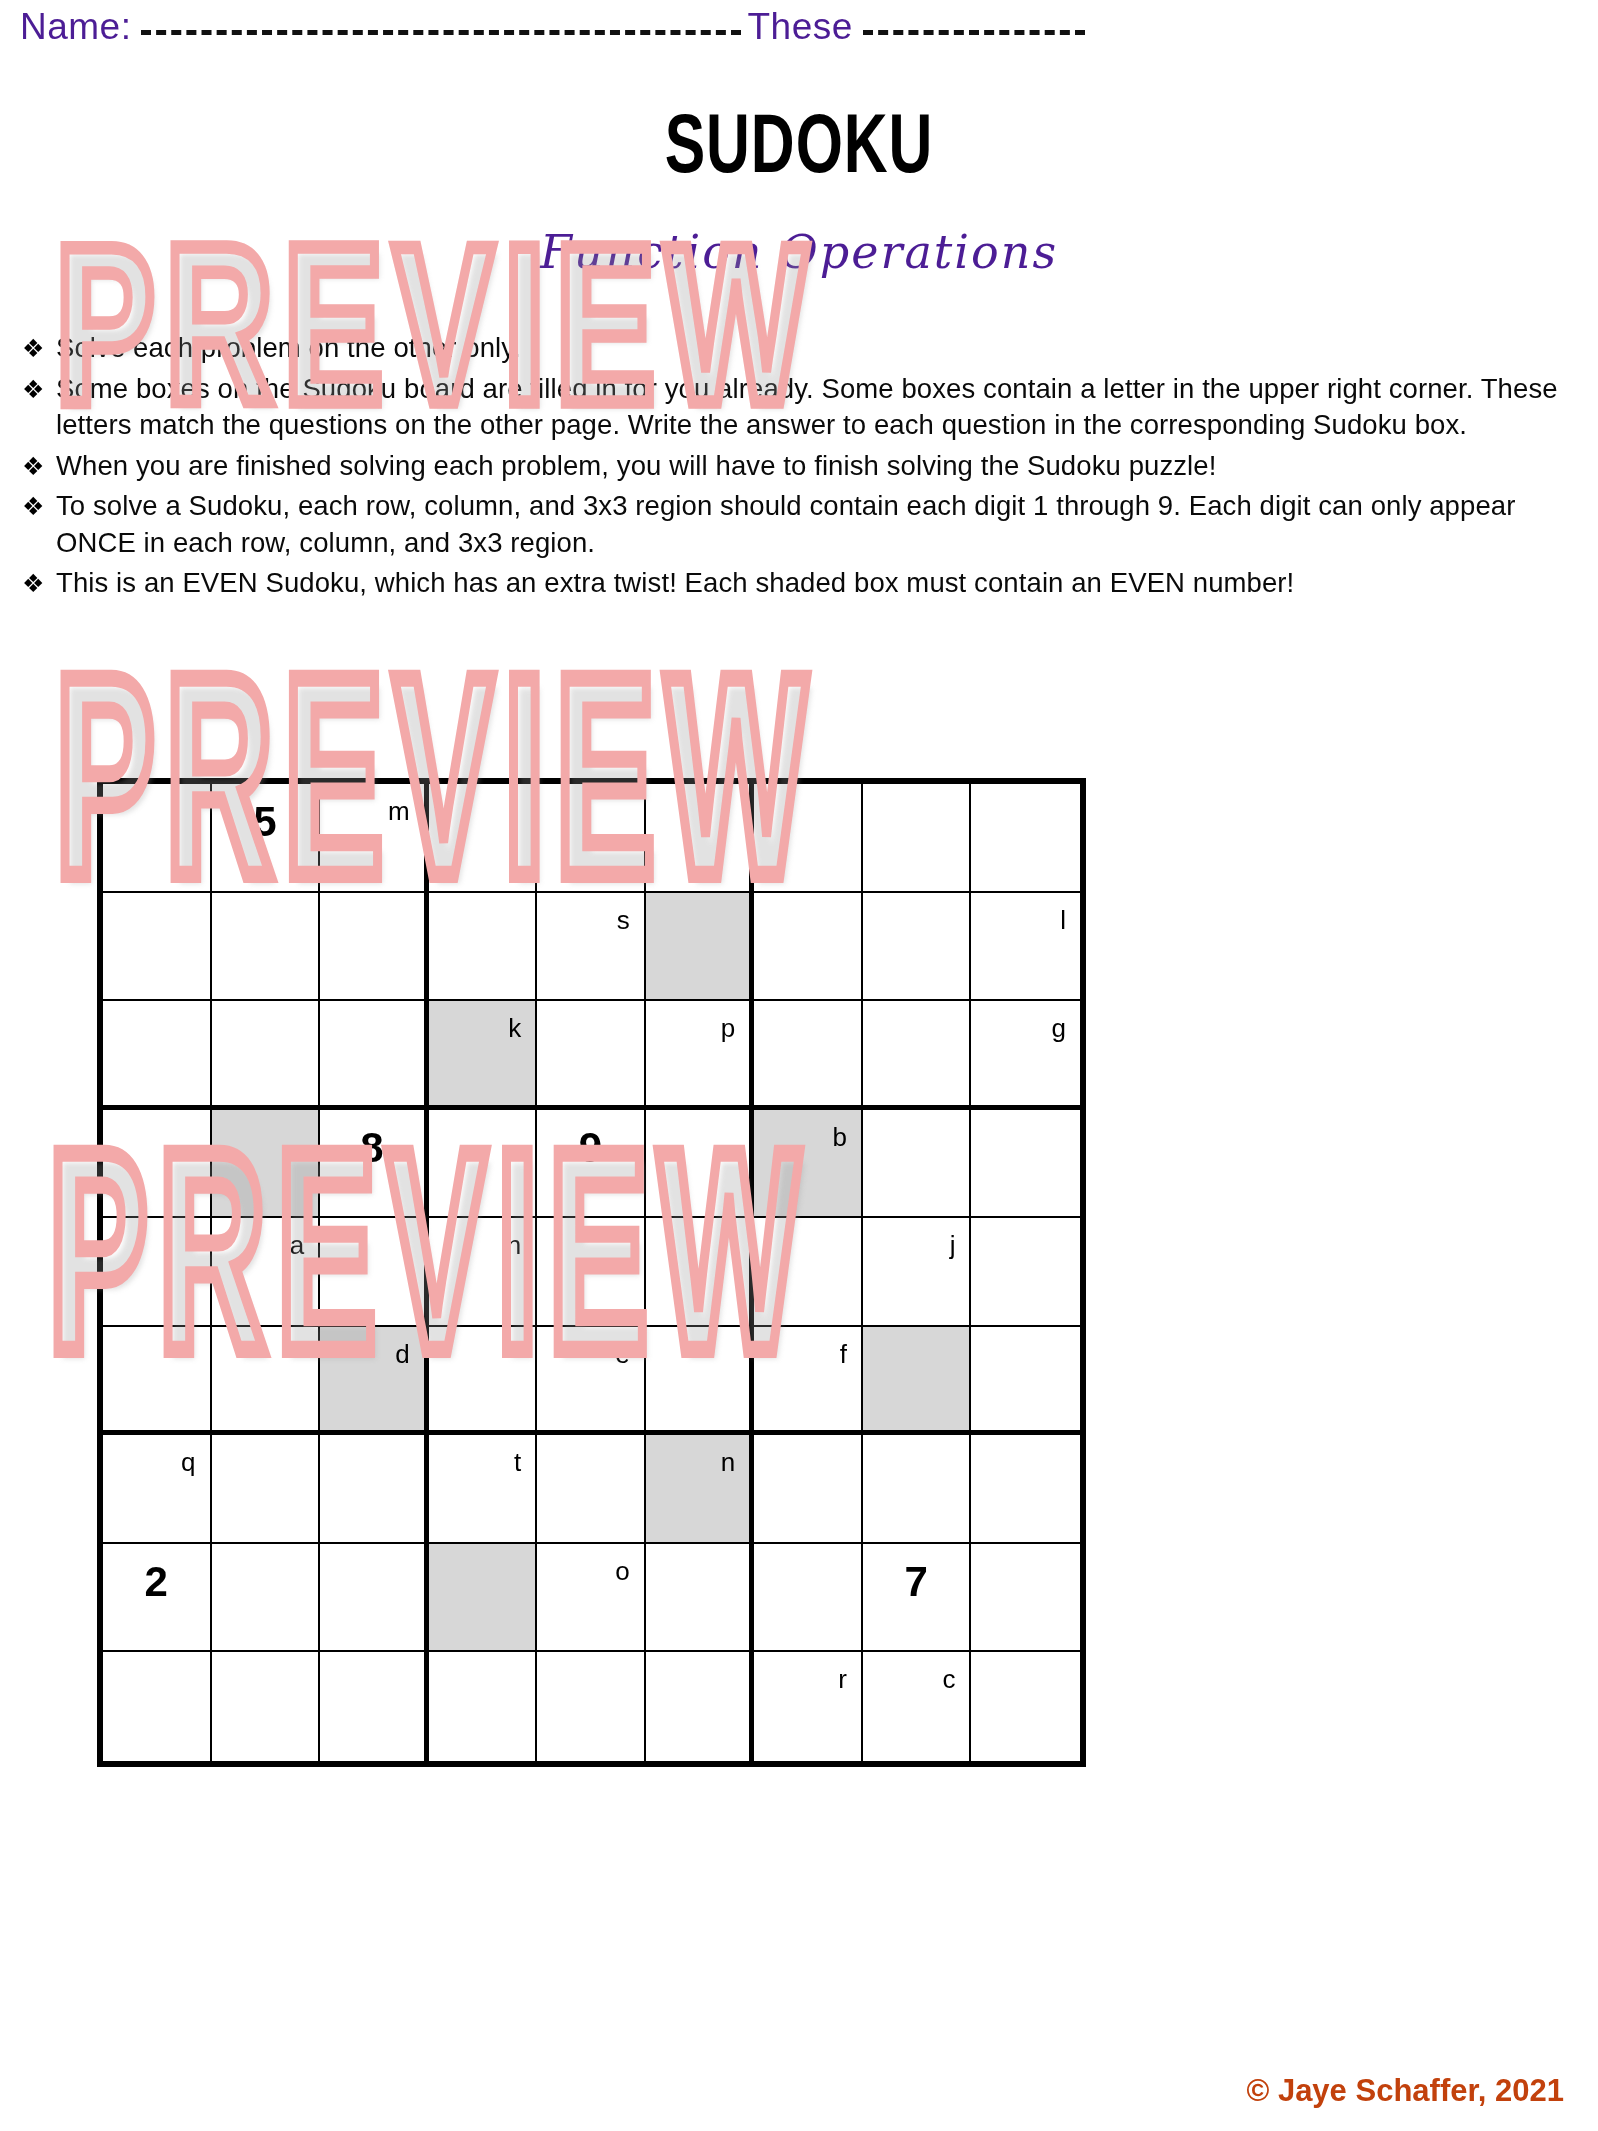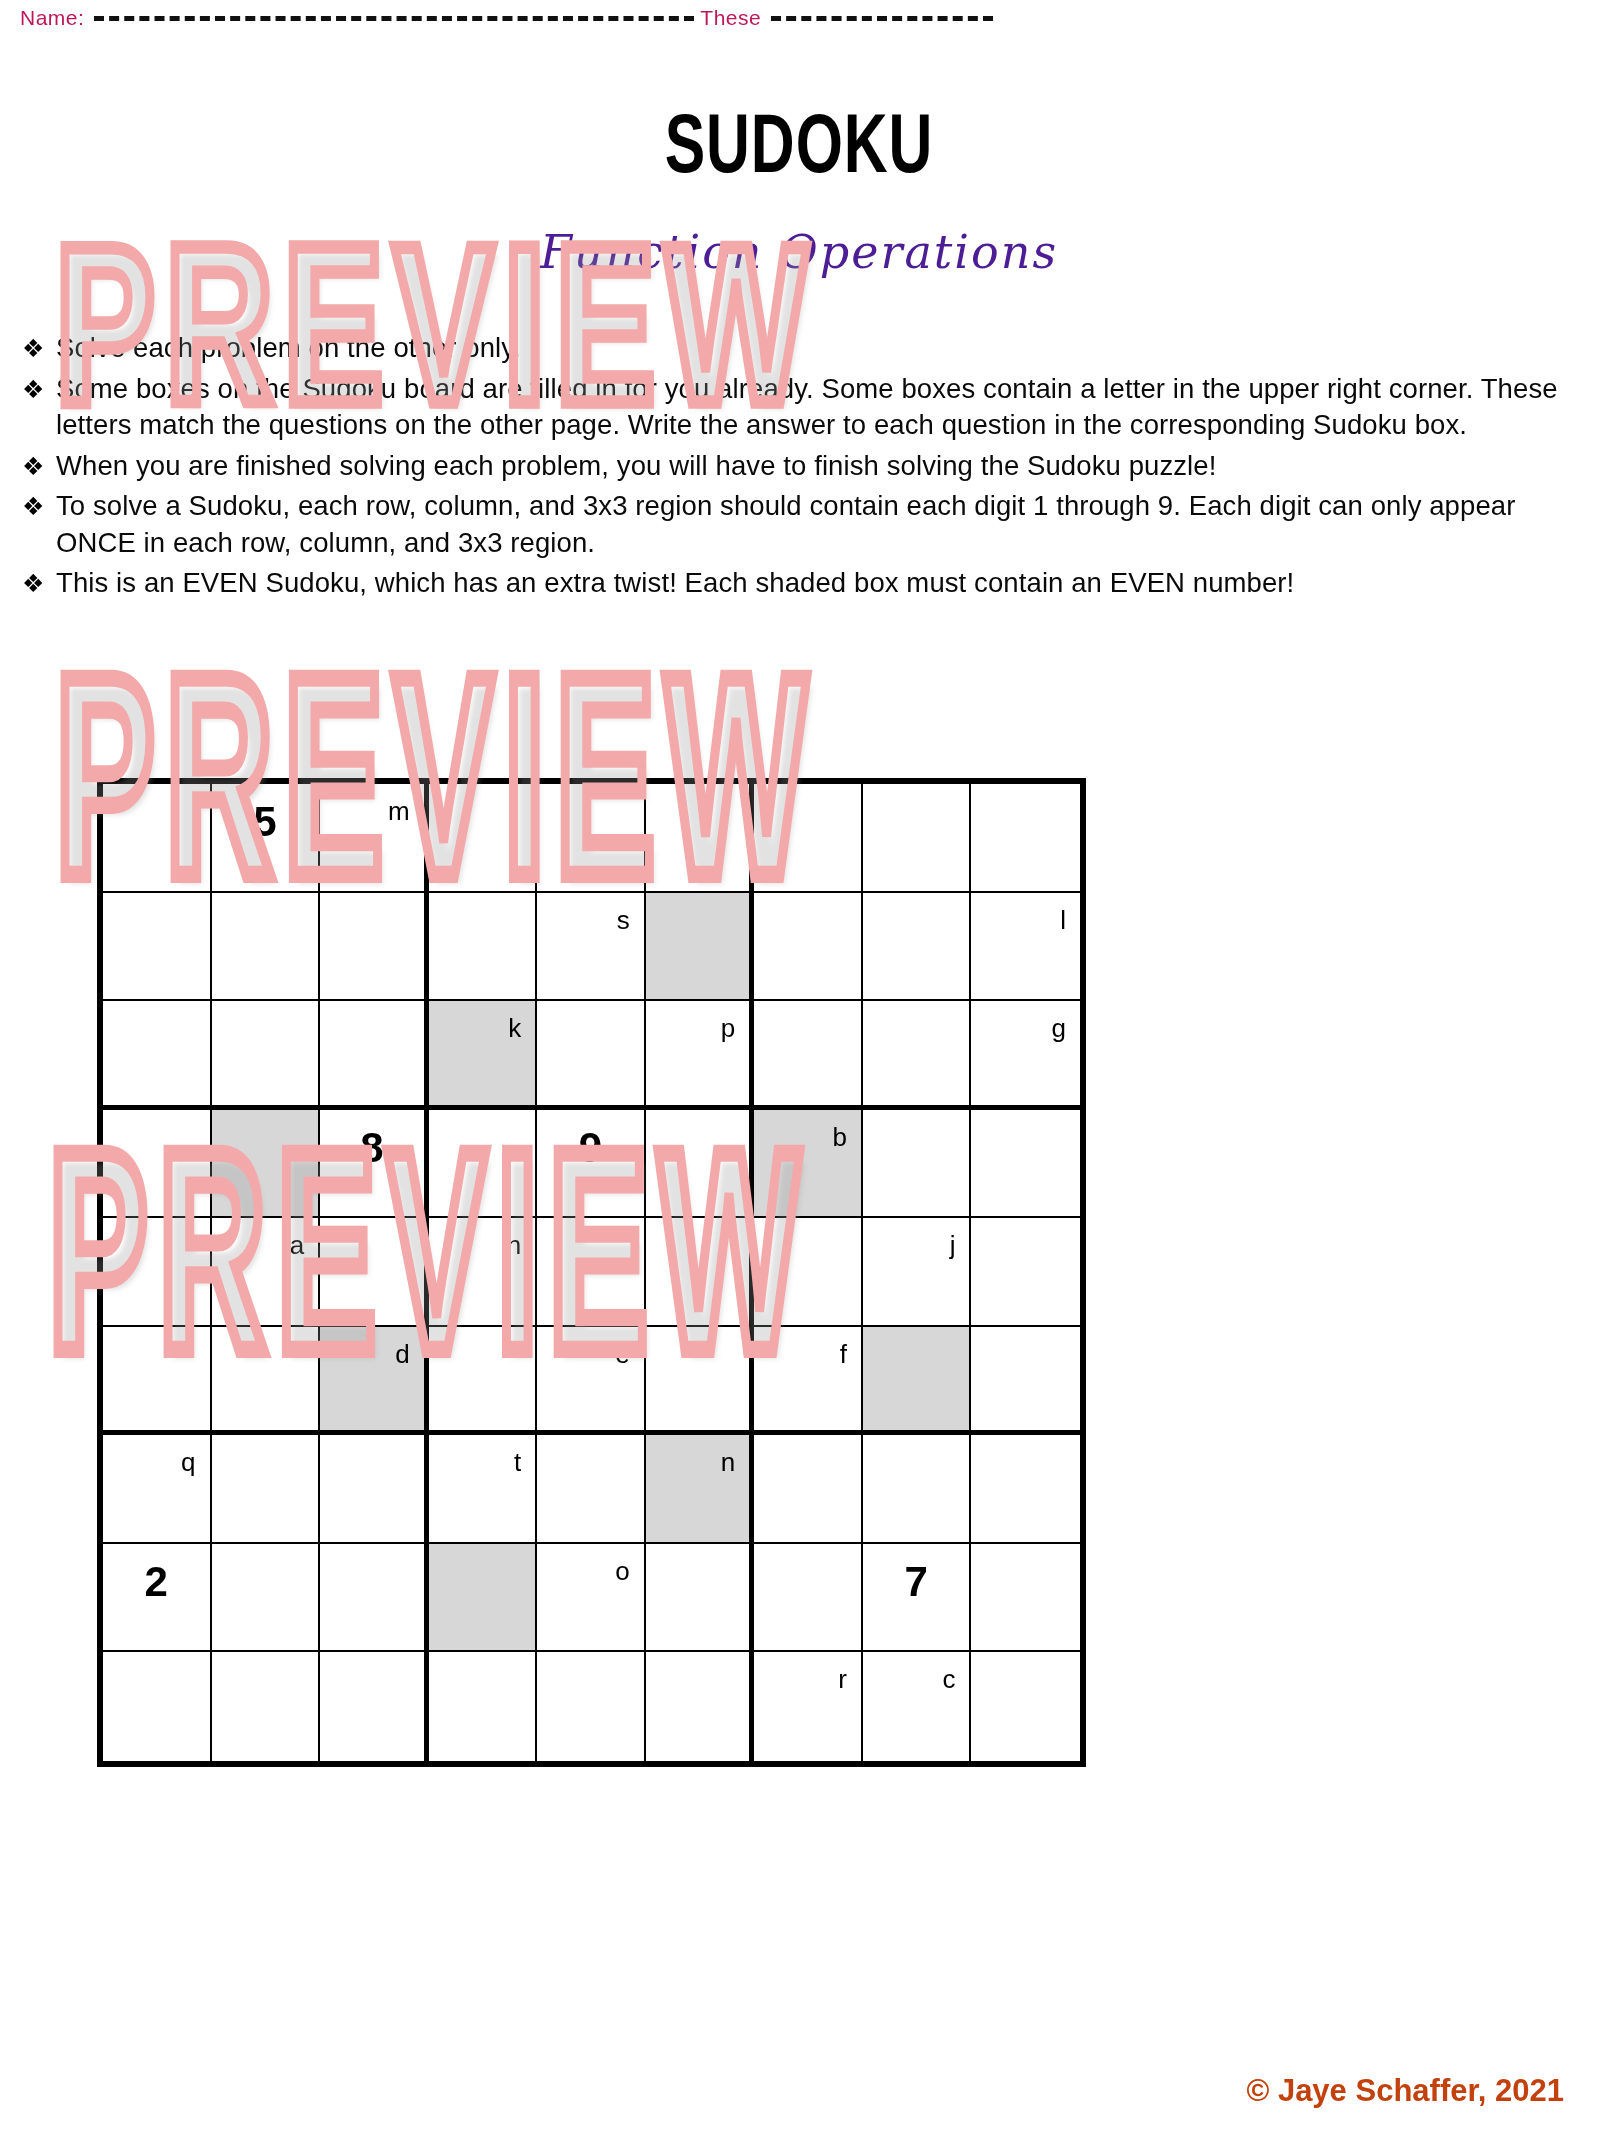--- a/index.html
+++ b/index.html
@@ -10,21 +10,21 @@
     overflow: hidden;
   }
   .page { position: relative; width: 1598px; height: 2131px; background:#fff; }
 
   
   .namerow {
     position: absolute; left: 20px; top: 6px; right: 22px;
     display: flex; align-items: baseline;
     font-family: "Liberation Sans", sans-serif;
   }
-  .nd-label { font-size: 21px; letter-spacing: .5px; color:#be185d; white-space:nowrap; }
+  .nd-label { font-size: 37px; letter-spacing: .5px; color:#4c1d95; white-space:nowrap; }
   .nd-line {
     flex: 0 0 auto; height: 0;
     border-bottom: 5px dashed #111;
     margin: 0 6px 0 10px;
     position: relative; top: -4px;
   }
   .nd-line.name { width: 600px; }
   .nd-line.date { width: 222px; }
 
   

